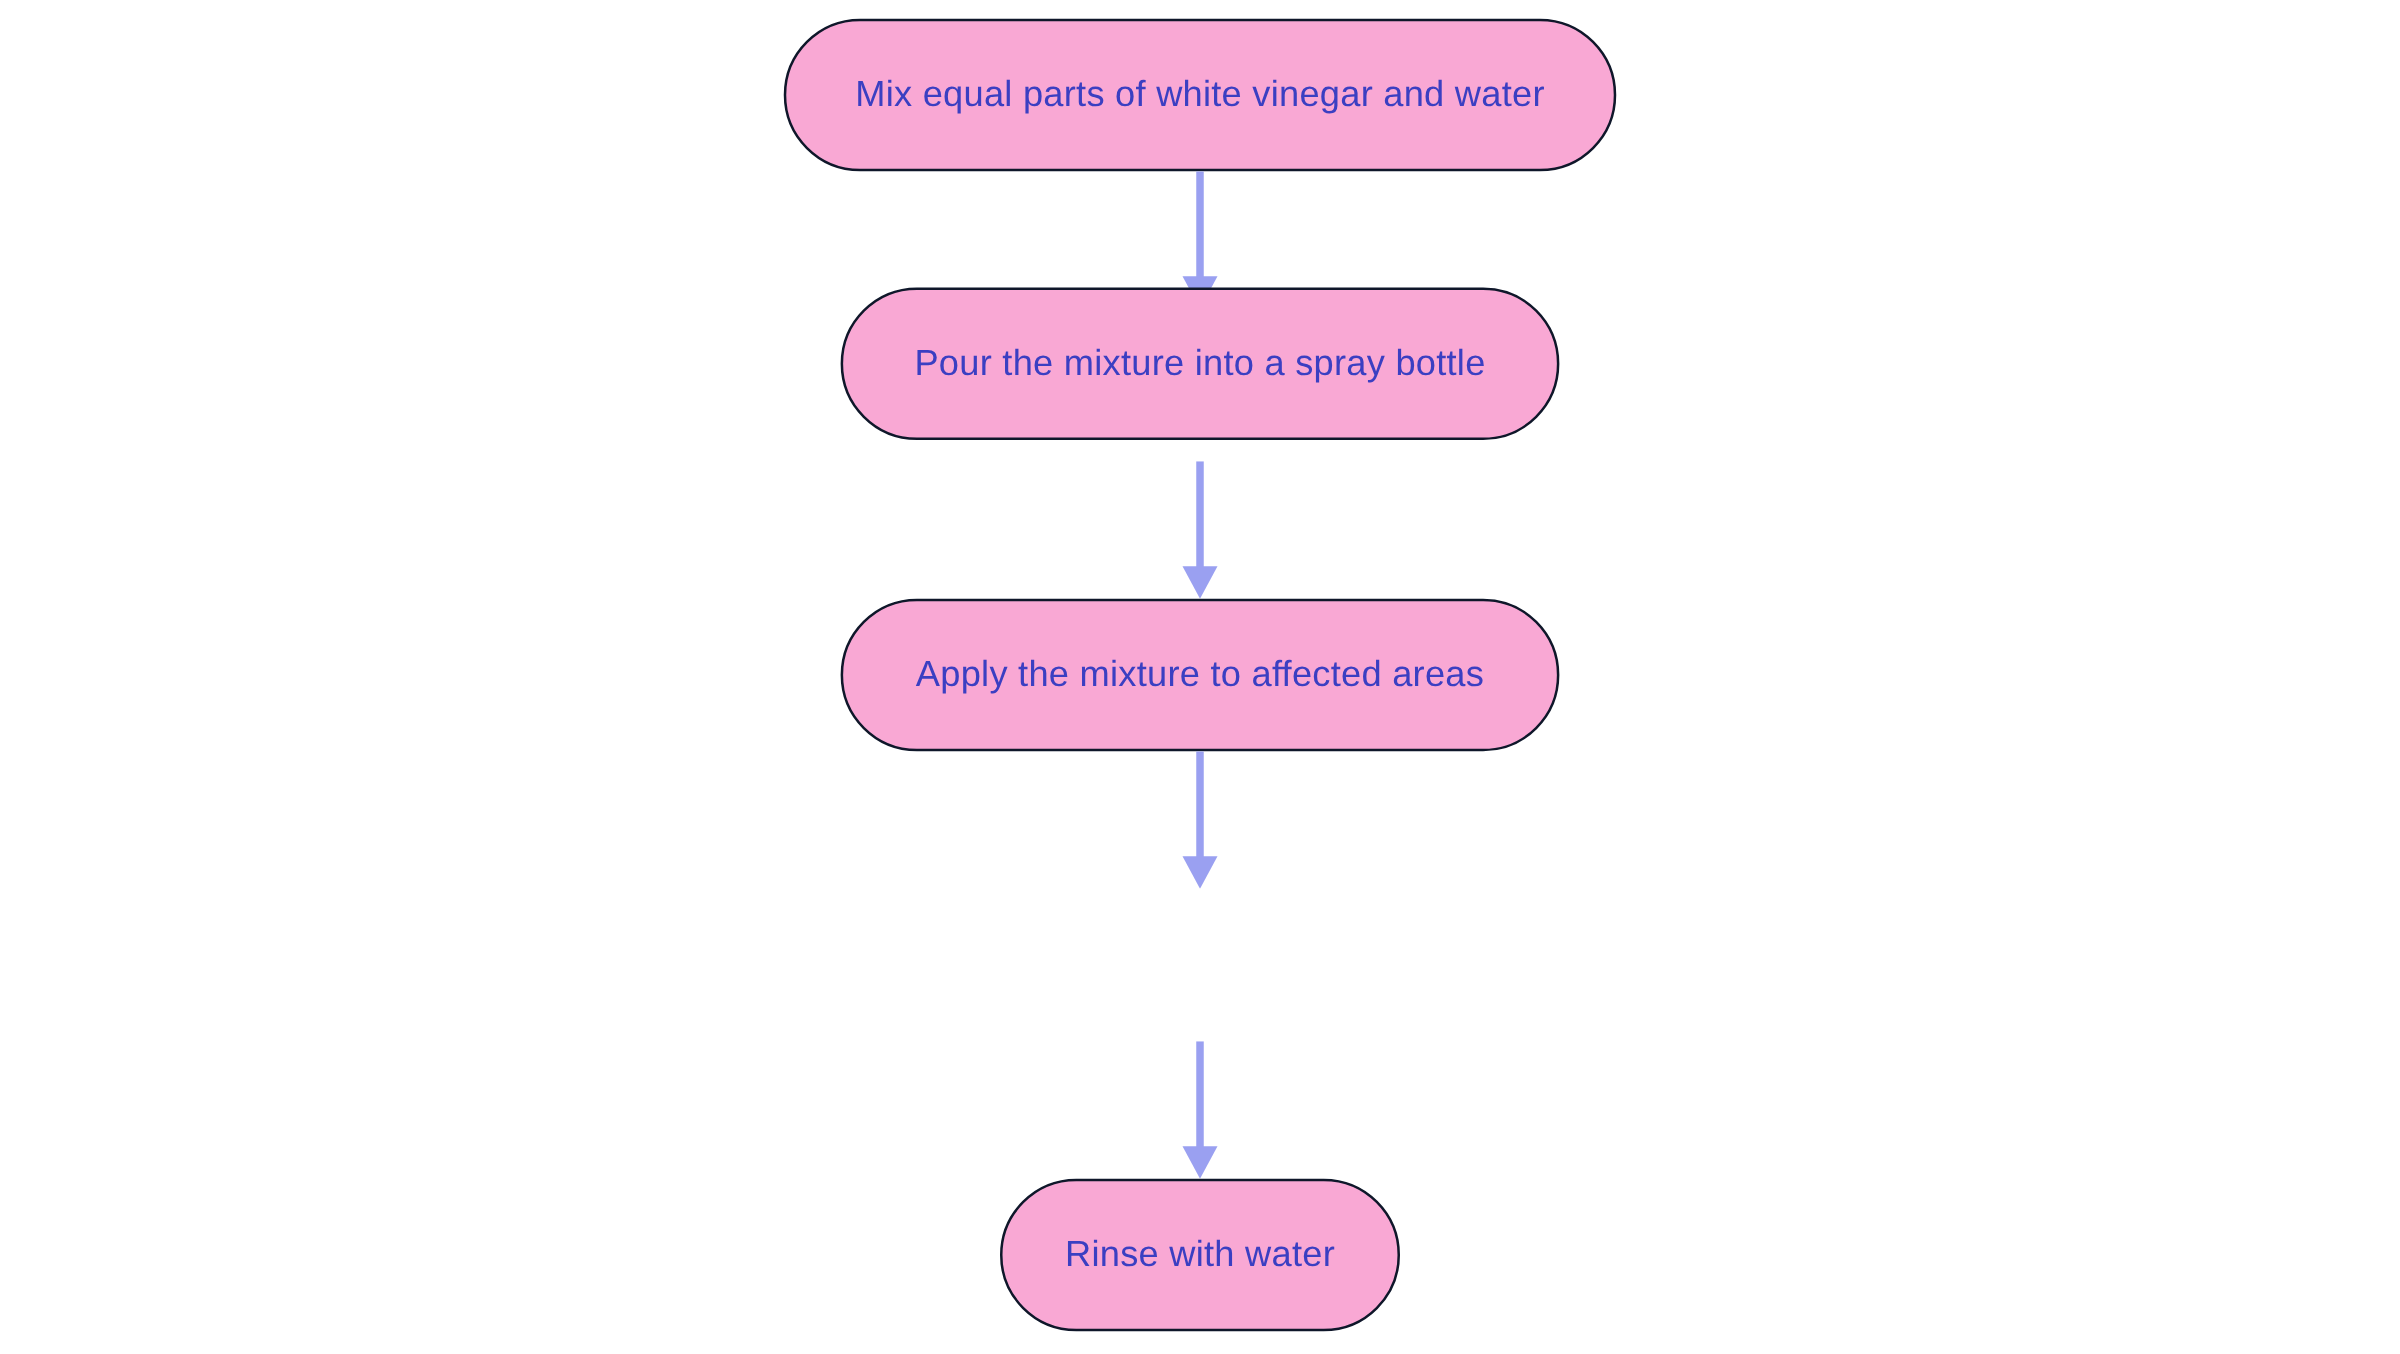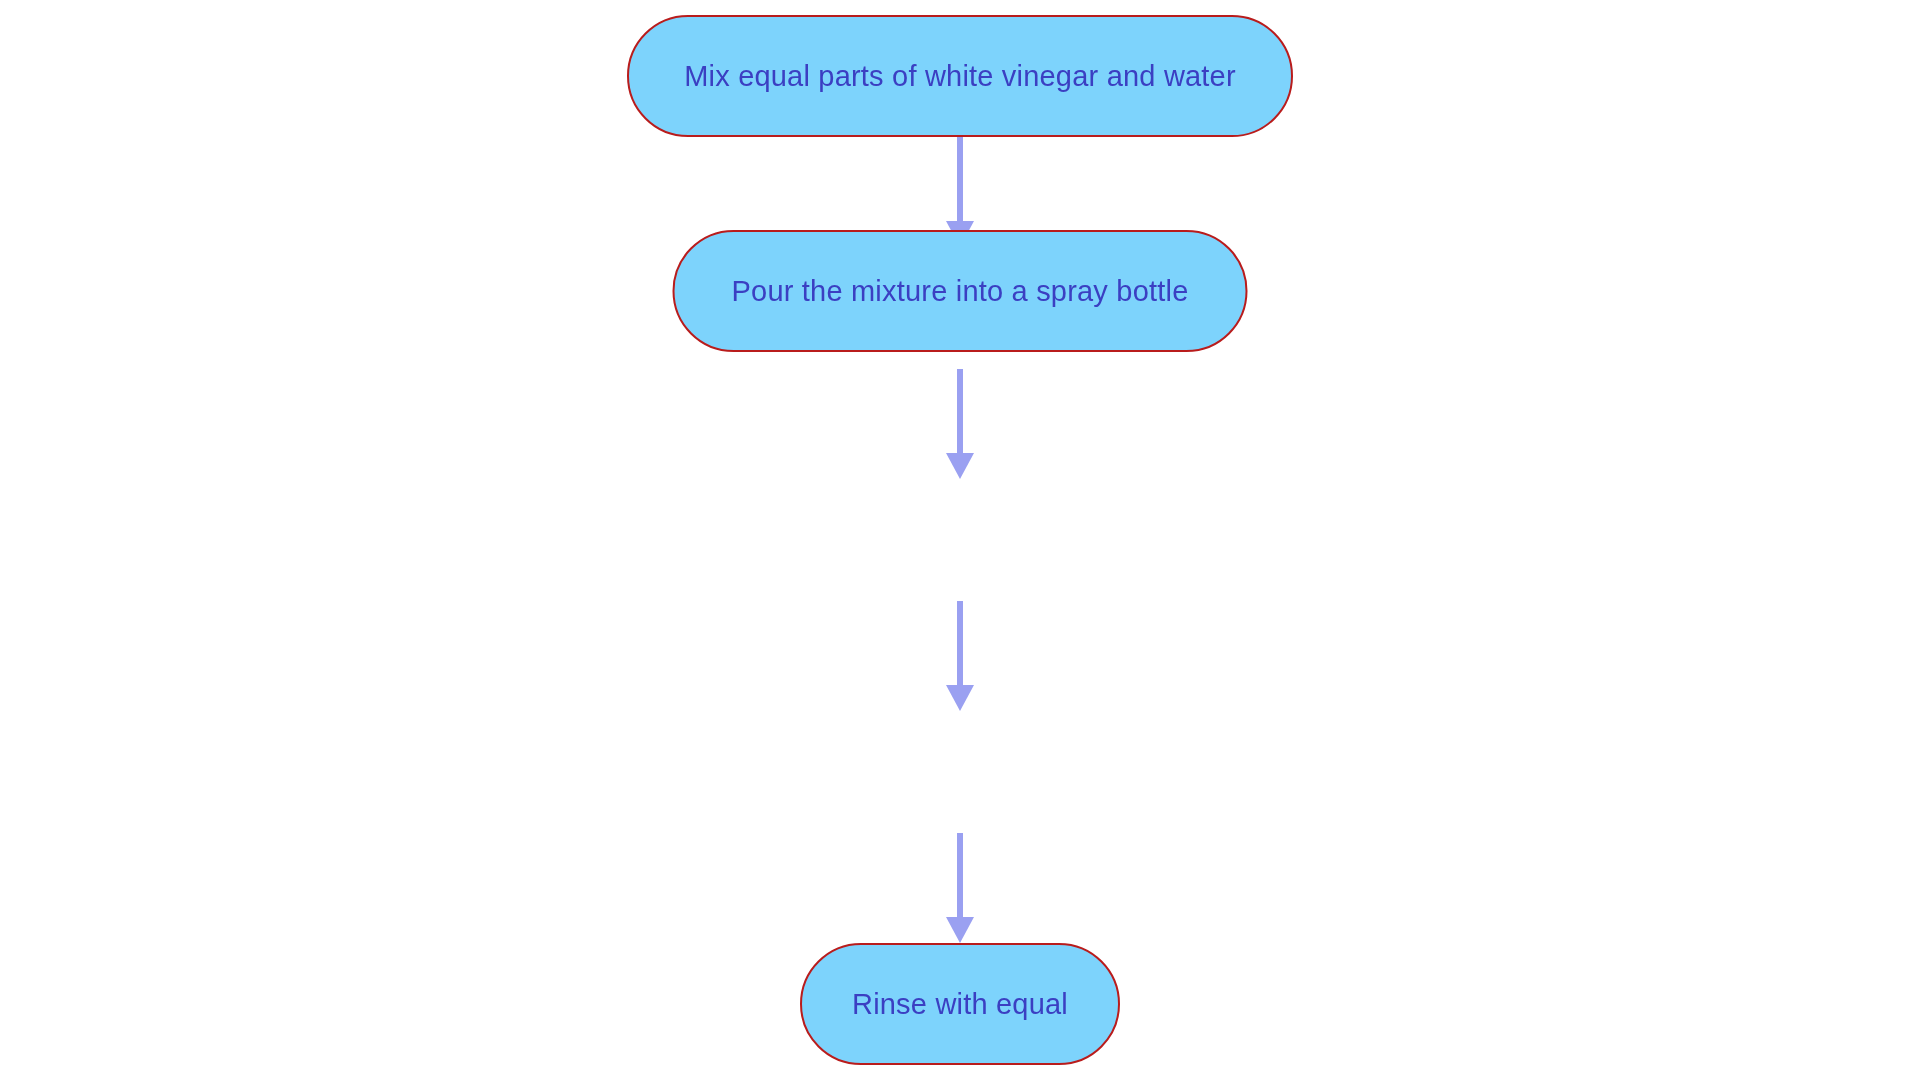--- a/index.html
+++ b/index.html
@@ -14,22 +14,22 @@
     height: 1083px;
     background: #ffffff;
     overflow: hidden;
   }
   .node {
     position: absolute;
     left: 50%;
     transform: translateX(-50%);
     height: 122px;
     box-sizing: border-box;
-    background: #7dd3fc;
-    border: 2px solid #b91c1c;
+    background: #f9a8d4;
+    border: 2px solid #0f172a;
     border-radius: 61px;
     display: flex;
     align-items: center;
     justify-content: center;
     color: #3b3fc2;
     font-size: 29px;
     letter-spacing: 0.2px;
     text-align: right;
     white-space: nowrap;
   }
@@ -69,29 +69,32 @@
 
   <div class="node n2">
     <span>Pour the mixture into a spray bottle</span>
   </div>
 
   <svg class="arrow a2" viewBox="0 0 30 110" aria-hidden="true">
     <line x1="15" y1="0" x2="15" y2="86"></line>
     <polygon points="1,84 29,84 15,110"></polygon>
   </svg>
 
+  <div class="node n3">
+    <span>Apply the mixture to affected areas</span>
+  </div>
 
   <svg class="arrow a3" viewBox="0 0 30 110" aria-hidden="true">
     <line x1="15" y1="0" x2="15" y2="86"></line>
     <polygon points="1,84 29,84 15,110"></polygon>
   </svg>
 
 
   <svg class="arrow a4" viewBox="0 0 30 110" aria-hidden="true">
     <line x1="15" y1="0" x2="15" y2="86"></line>
     <polygon points="1,84 29,84 15,110"></polygon>
   </svg>
 
   <div class="node n5">
-    <span>Rinse with equal</span>
+    <span>Rinse with water</span>
   </div>
 
 </div>
 
 </body></html>

